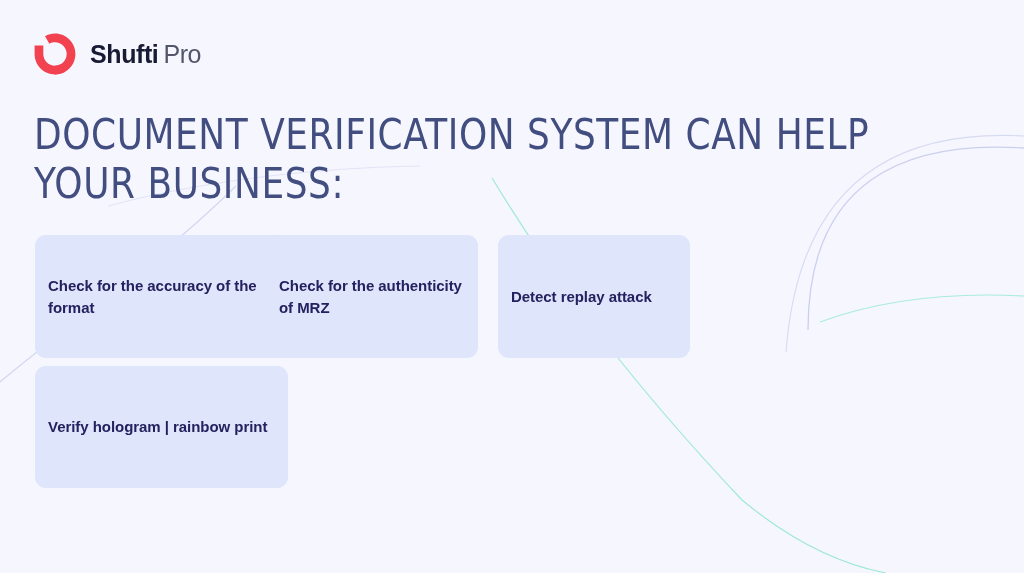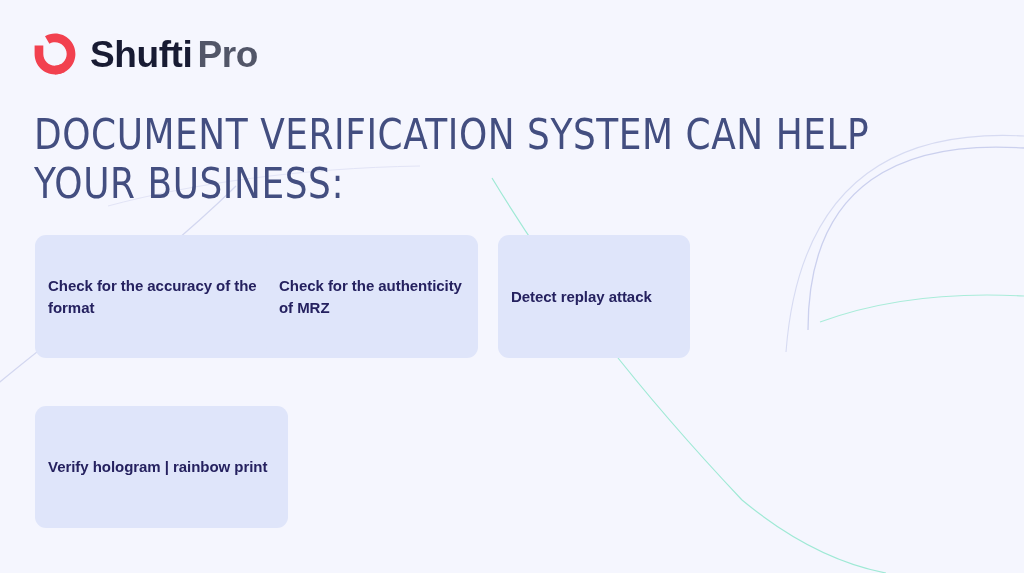--- a/index.html
+++ b/index.html
@@ -44,34 +44,34 @@
     gap: 13px;
     z-index: 3;
   }
   .logo-mark {
     width: 44px;
     height: 44px;
     display: block;
     flex: none;
   }
   .logo-word {
-    font-size: 37px;
+    font-size: 25px;
     letter-spacing: -0.4px;
     line-height: 1;
     white-space: nowrap;
     display: flex;
     align-items: baseline;
     gap: 5px;
   }
   .logo-word .brand-main {
     font-weight: 700;
     color: #181b33;
   }
   .logo-word .brand-sub {
-    font-weight: 700;
+    font-weight: 400;
     color: #525668;
   }
 
   
   #heading {
     position: absolute;
     left: 34px;
     top: 110px;
     width: 900px;
     margin: 0;
@@ -114,21 +114,21 @@
     font-size: 15px;
     font-weight: 700;
     line-height: 1.42;
     color: #25215f;
     letter-spacing: -0.05px;
   }
 
   
   .r1 { top: 235px; height: 123px; }
   
-  .r2 { top: 406px; height: 122px; }
+  .r2 { top: 366px; height: 122px; }
 
   .c1 { left: 35px;  width: 253px; }
   .c2 { left: 266px; width: 212px; }
   .c3 { left: 498px; width: 192px; }
   .c4 { left: 729px; width: 212px; }
 </style>
 </head>
 <body>
 
 <div id="slide">

